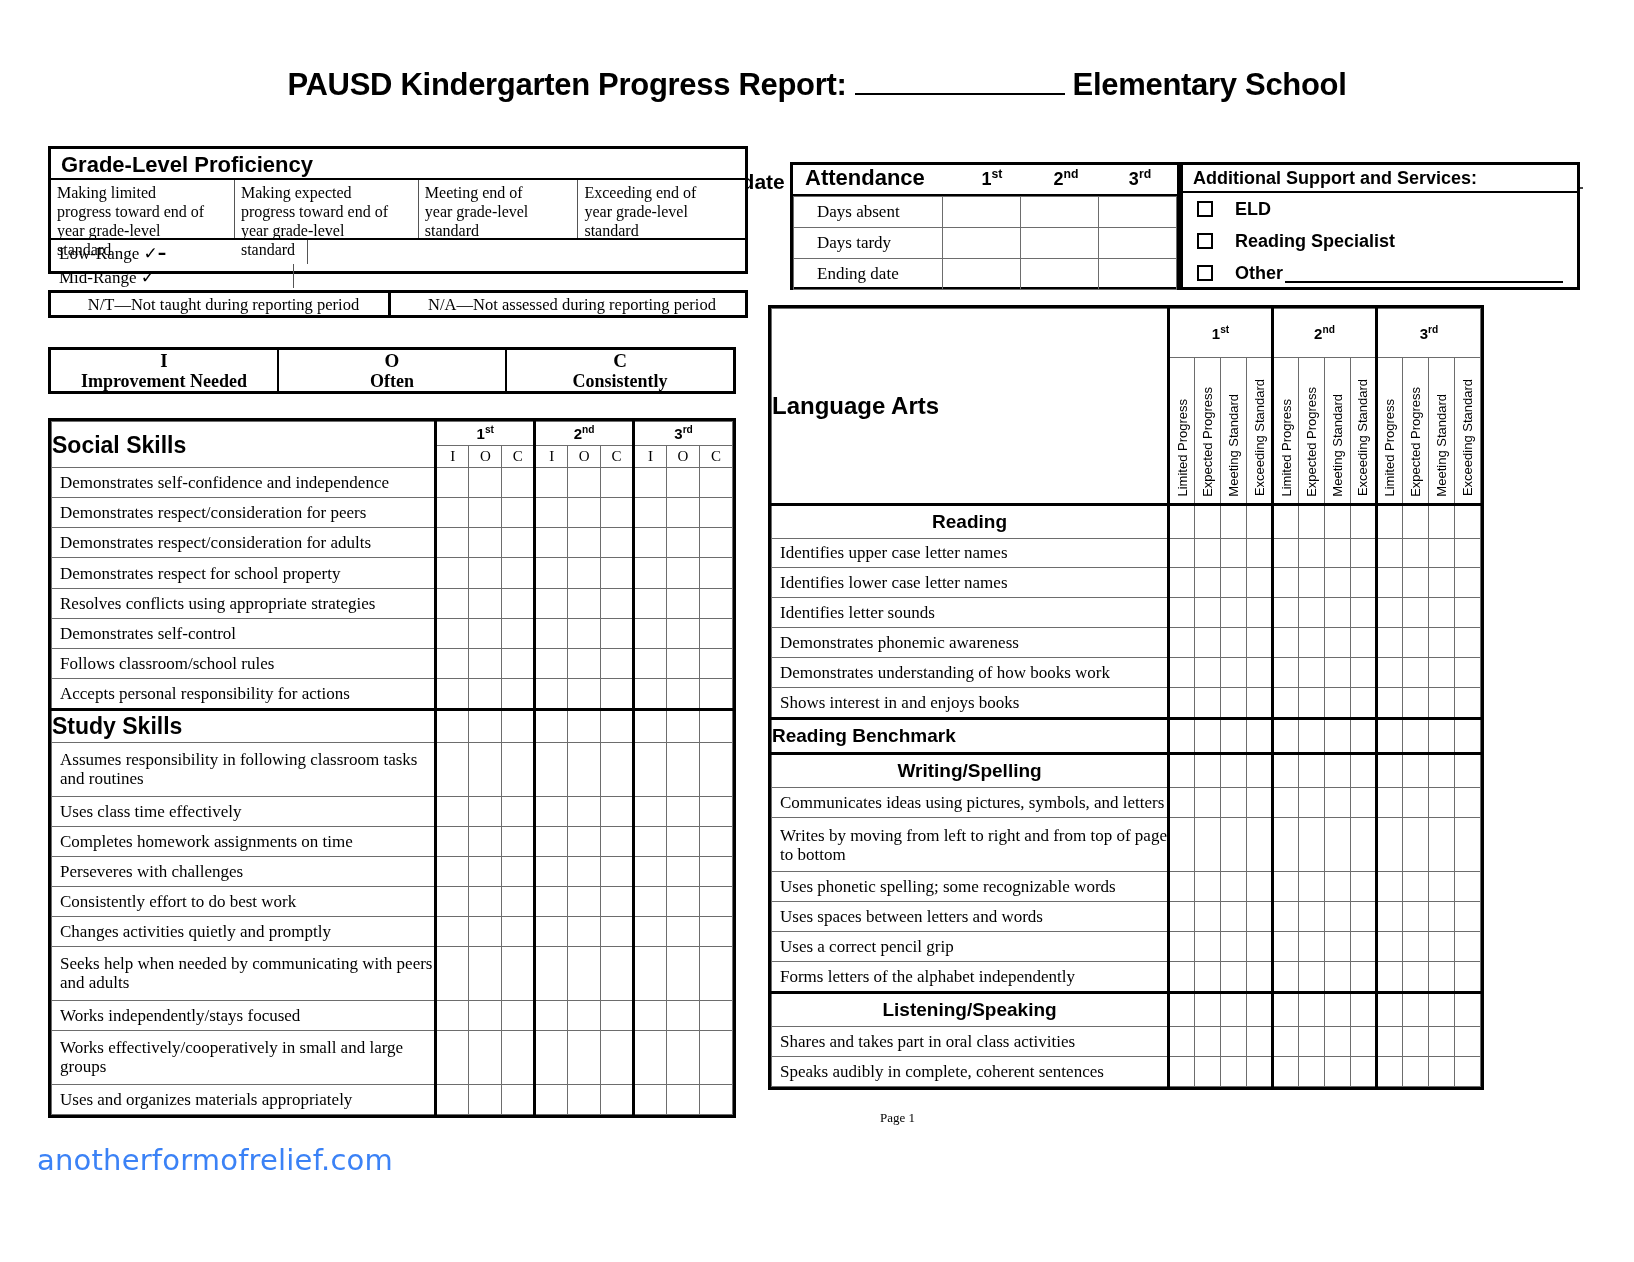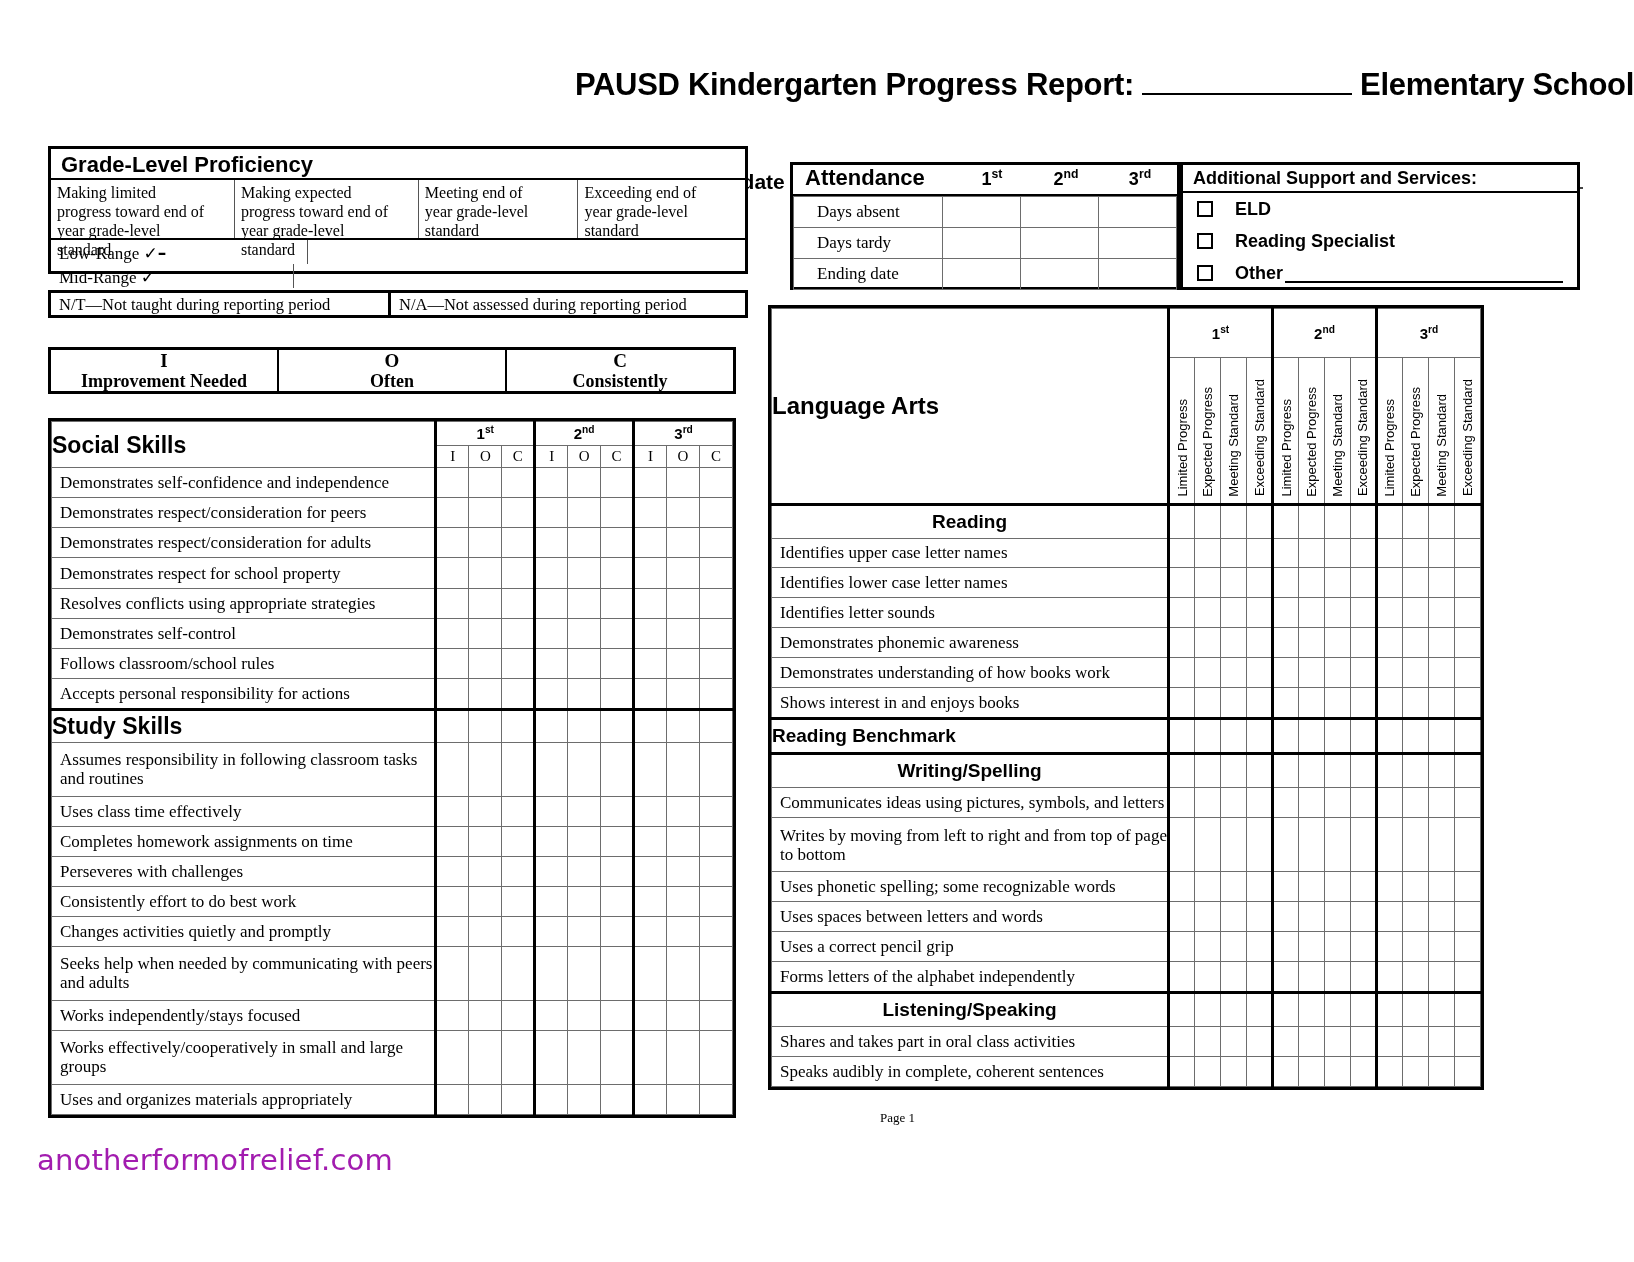--- a/index.html
+++ b/index.html
@@ -18,21 +18,21 @@
   .page {
     position: absolute;
     inset: 0;
   }
 
   
   .title-row {
     position: absolute;
     left: 0; right: 0;
     top: 62px;
-    text-align: right;
+    text-align: center;
     font-family: "Liberation Sans", sans-serif;
     font-weight: bold;
     font-size: 31px;
     letter-spacing: -0.3px;
     white-space: nowrap;
   }
   .blank-line {
     display: inline-block;
     border-bottom: 2px solid #000;
     vertical-align: baseline;
@@ -104,20 +104,21 @@
   .chk { font-family: "DejaVu Sans", sans-serif; font-weight: bold; }
 
   
   #nt-na { left: 48px; top: 290px; width: 700px; height: 28px; display: flex; }
   #nt-na > div {
     font-size: 16.5px;
     padding: 2px 0 0 8px;
     box-sizing: border-box;
     border-right: 3px solid #000;
     white-space: nowrap;
+    text-align: center;
   }
   #nt-na > div:last-child { border-right: none; flex: 1; }
   .nt { width: 340px; }
 
   
   #ioc-legend { left: 48px; top: 347px; width: 688px; height: 47px; display: flex; }
   #ioc-legend > div {
     flex: 1;
     border-right: 2px solid #000;
     text-align: center;
@@ -185,21 +186,21 @@
   .vcell .vwrap { display: flex; justify-content: center; align-items: flex-end; height: 136px; }
 
   
   #pagenum { position: absolute; left: 880px; top: 1110px; font-size: 13px; }
 
   
   #watermark {
     position: absolute; left: 37px; top: 1143px;
     font-family: "DejaVu Sans", sans-serif;
     font-size: 29px;
-    color: #a21caf;
+    color: #3b82f6;
     letter-spacing: 0.2px;
   }
 </style>
 </head>
 <body>
 
 <div class="page">
 
   <div class="title-row">
     <span>PAUSD Kindergarten Progress Report:</span><span class="blank-line bl-title"></span><span>Elementary School</span>

